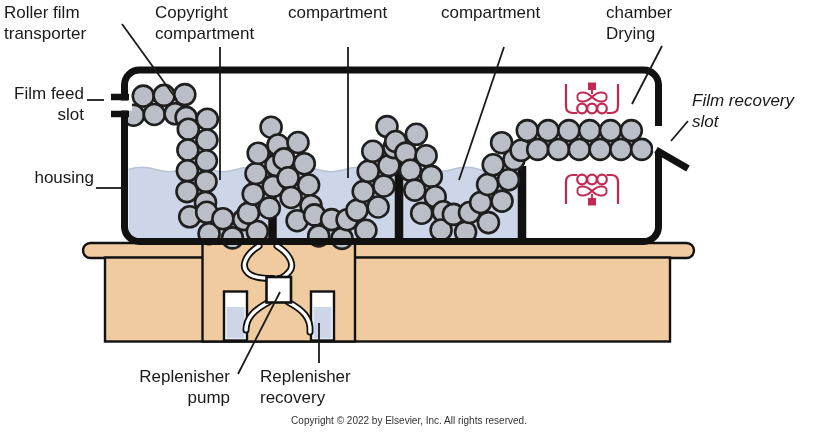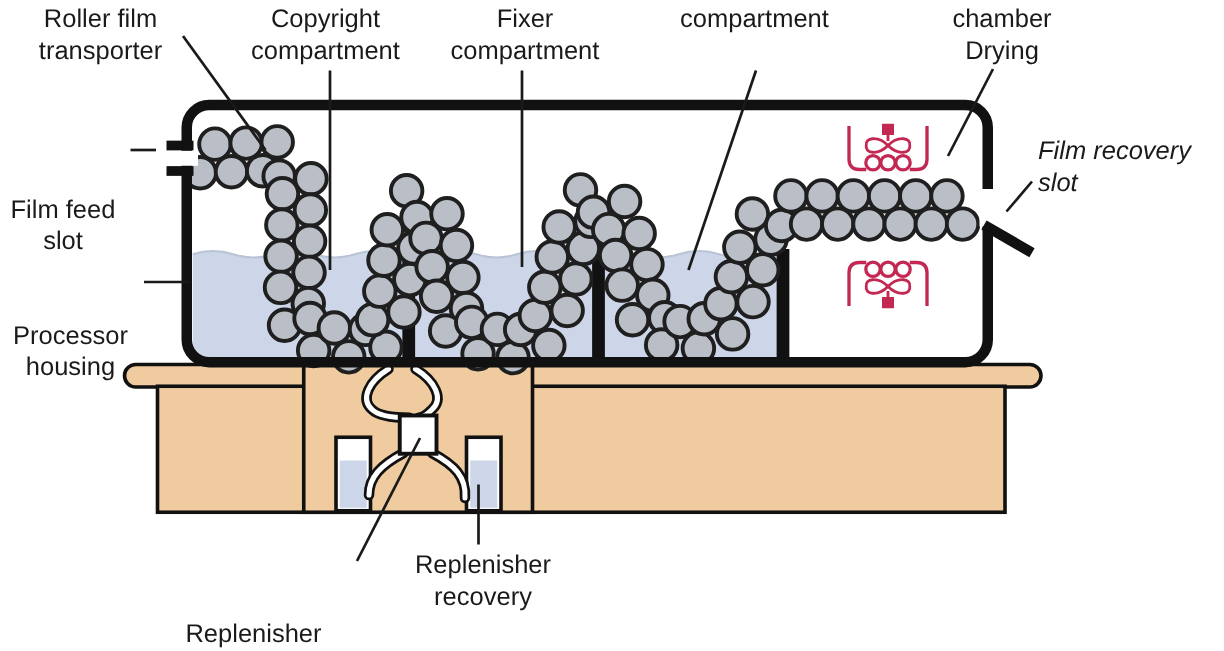--- a/index.html
+++ b/index.html
@@ -3,24 +3,24 @@
 <meta charset="utf-8">
 <style>
   html,body{margin:0;padding:0;background:#fff;}
   #stage{
     position:relative;width:816px;height:434px;background:#fff;
     font-family:"Liberation Sans","DejaVu Sans",sans-serif;
     color:#1a1a1a;overflow:hidden;
   }
   #diagram-svg{position:absolute;left:0;top:0;}
   .lbl{
-    position:absolute;font-size:17px;line-height:21px;text-align:center;
+    position:absolute;font-size:17px;line-height:21px;text-align:left;
     color:#1a1a1a;white-space:nowrap;
   }
-  .lbl.right{text-align:center;margin-top:46px;}
+  .lbl.right{text-align:right;}
   .lbl.left{text-align:left;font-style:italic;}
   #copyright{
     position:absolute;font-size:10px;line-height:12px;color:#333;
     text-align:center;white-space:nowrap;
   }
   .roller{fill:var(--roller-fill);stroke:var(--roller-stroke);stroke-width:2.6;}
   .leader{stroke:#1a1a1a;stroke-width:1.8;fill:none;}
   .tan{fill:var(--tan);stroke:#111;stroke-width:2.4;}
   .tube-out{stroke:#111;stroke-width:7;fill:none;stroke-linecap:round;}
   .tube-in{stroke:#fff;stroke-width:3.4;fill:none;stroke-linecap:round;}
@@ -210,43 +210,42 @@
 
   <div class="lbl" style="left:4px;top:2px;width:126px;">
     <div>Roller film</div>
     <div>transporter</div>
   </div>
   <div class="lbl" style="left:155px;top:2px;width:124px;">
     <div>Copyright</div>
     <div>compartment</div>
   </div>
   <div class="lbl" style="left:288px;top:2px;width:124px;">
-    <div>Fixer</div>
     <div>compartment</div>
   </div>
   <div class="lbl" style="left:441px;top:2px;width:124px;">
     <div>compartment</div>
   </div>
   <div class="lbl" style="left:606px;top:2px;width:124px;">
     <div>chamber</div>
     <div>Drying</div>
   </div>
   <div class="lbl left" style="left:692px;top:90px;width:124px;">
     <div>Film recovery</div>
     <div>slot</div>
   </div>
   <div class="lbl right" style="left:0px;top:83px;width:84px;">
     <div>Film feed</div>
     <div>slot</div>
   </div>
   <div class="lbl right" style="left:0px;top:167px;width:94px;">
-    <div>Processor</div>
     <div>housing</div>
   </div>
   <div class="lbl right" style="left:108px;top:366px;width:122px;">
     <div>Replenisher</div>
     <div>pump</div>
   </div>
   <div class="lbl" style="left:260px;top:366px;width:124px;">
     <div>Replenisher</div>
     <div>recovery</div>
   </div>
+  <div id="copyright" style="left:234px;top:415px;width:350px;">Copyright © 2022 by Elsevier, Inc. All rights reserved.</div>
 </div>
 
 </body></html>

